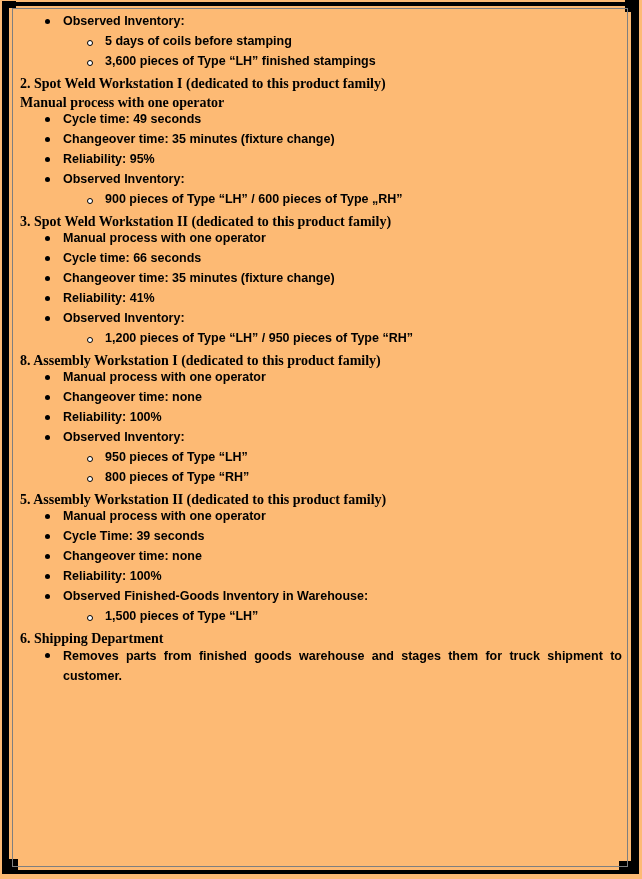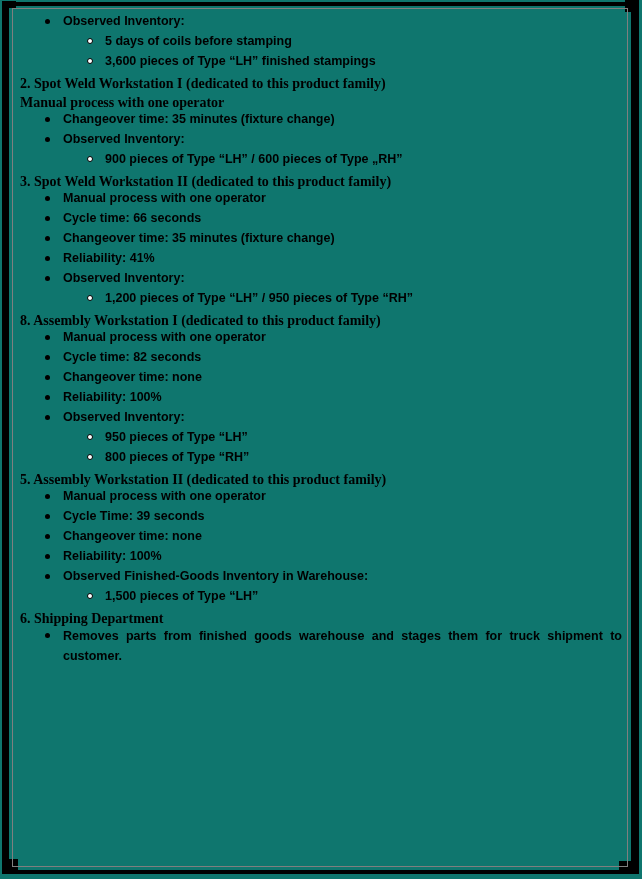--- a/index.html
+++ b/index.html
@@ -3,21 +3,21 @@
 <meta charset="utf-8">
 <style>
   html,body{margin:0;padding:0;}
   body{
     width:642px;height:879px;
     background:#ffffff;
     font-family:"Liberation Sans",sans-serif;
     position:relative;
   }
   .page{
-    position:absolute;inset:0;background:#0f766e;overflow:hidden;
+    position:absolute;inset:0;background:#fdba74;overflow:hidden;
   }
   
   .frame-bar{position:absolute;background:#000;}
   .bar-top{left:2px;top:2px;right:3px;height:4px;}
   .bar-left{left:2px;top:1px;width:7px;bottom:6px;}
   .bar-right{right:3px;top:1px;width:8px;bottom:5px;}
   .bar-bottom{left:3px;bottom:5px;right:3px;height:4px;}
   .c-tl{left:2px;top:1px;width:14px;height:7px;}
   .c-tr{right:3px;top:0;width:14px;height:12px;}
   .c-bl{left:2px;bottom:5px;width:16px;height:15px;}
@@ -43,21 +43,21 @@
     margin:0 0 7px 0;
   }
   .row .text{
     flex:1;
     font-family:"Liberation Sans",sans-serif;
     font-weight:bold;
     font-size:12.5px;line-height:13px;
     color:#000;
   }
   .b1{margin-left:24px;}
-  .b2{margin-left:66px;}
+  .b2{margin-left:66px;align-items:center;}
   .marker{
     width:19px;flex:0 0 19px;
     display:flex;align-items:flex-start;
   }
   .dot{
     display:inline-block;width:5px;height:5px;
     background:#000;border-radius:50%;
     margin-top:4px;margin-left:1px;
   }
   .ring{
@@ -108,26 +108,38 @@
           <span class="ring"></span>
         </span>
         <span class="text">3,600 pieces of Type “LH” finished stampings</span>
       </div>
       <div class="heading">2. Spot Weld Workstation I (dedicated to this product family)</div>
       <div class="heading">Manual process with one operator</div>
       <div class="row b1">
         <span class="marker">
           <span class="dot"></span>
         </span>
+        <span class="text">Cycle time: 49 seconds</span>
+      </div>
+      <div class="row b1">
+        <span class="marker">
+          <span class="dot"></span>
+        </span>
         <span class="text">Changeover time: 35 minutes (fixture change)</span>
       </div>
       <div class="row b1">
         <span class="marker">
           <span class="dot"></span>
         </span>
+        <span class="text">Reliability: 95%</span>
+      </div>
+      <div class="row b1">
+        <span class="marker">
+          <span class="dot"></span>
+        </span>
         <span class="text">Observed Inventory:</span>
       </div>
       <div class="row b2">
         <span class="marker">
           <span class="ring"></span>
         </span>
         <span class="text">900 pieces of Type “LH” / 600 pieces of Type „RH”</span>
       </div>
       <div class="heading">3. Spot Weld Workstation II (dedicated to this product family)</div>
       <div class="row b1">
@@ -165,26 +177,20 @@
           <span class="ring"></span>
         </span>
         <span class="text">1,200 pieces of Type “LH” / 950 pieces of Type “RH”</span>
       </div>
       <div class="heading">8. Assembly Workstation I (dedicated to this product family)</div>
       <div class="row b1">
         <span class="marker">
           <span class="dot"></span>
         </span>
         <span class="text">Manual process with one operator</span>
-      </div>
-      <div class="row b1">
-        <span class="marker">
-          <span class="dot"></span>
-        </span>
-        <span class="text">Cycle time: 82 seconds</span>
       </div>
       <div class="row b1">
         <span class="marker">
           <span class="dot"></span>
         </span>
         <span class="text">Changeover time: none</span>
       </div>
       <div class="row b1">
         <span class="marker">
           <span class="dot"></span>

